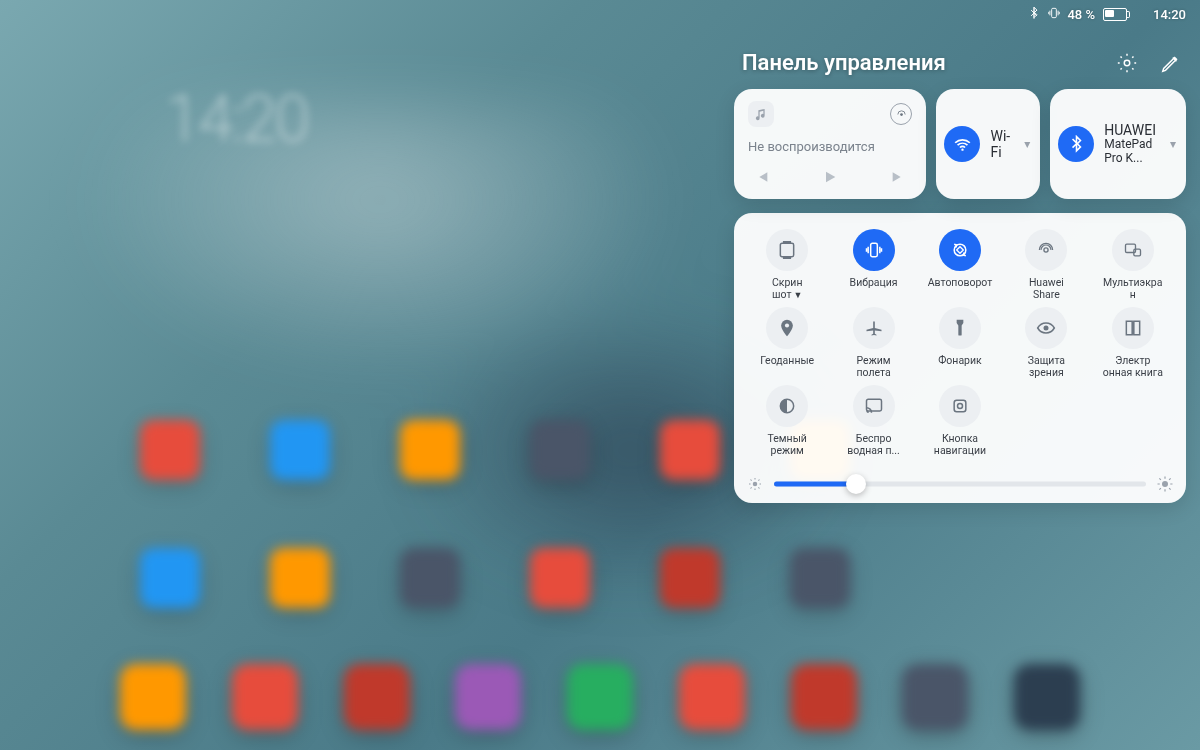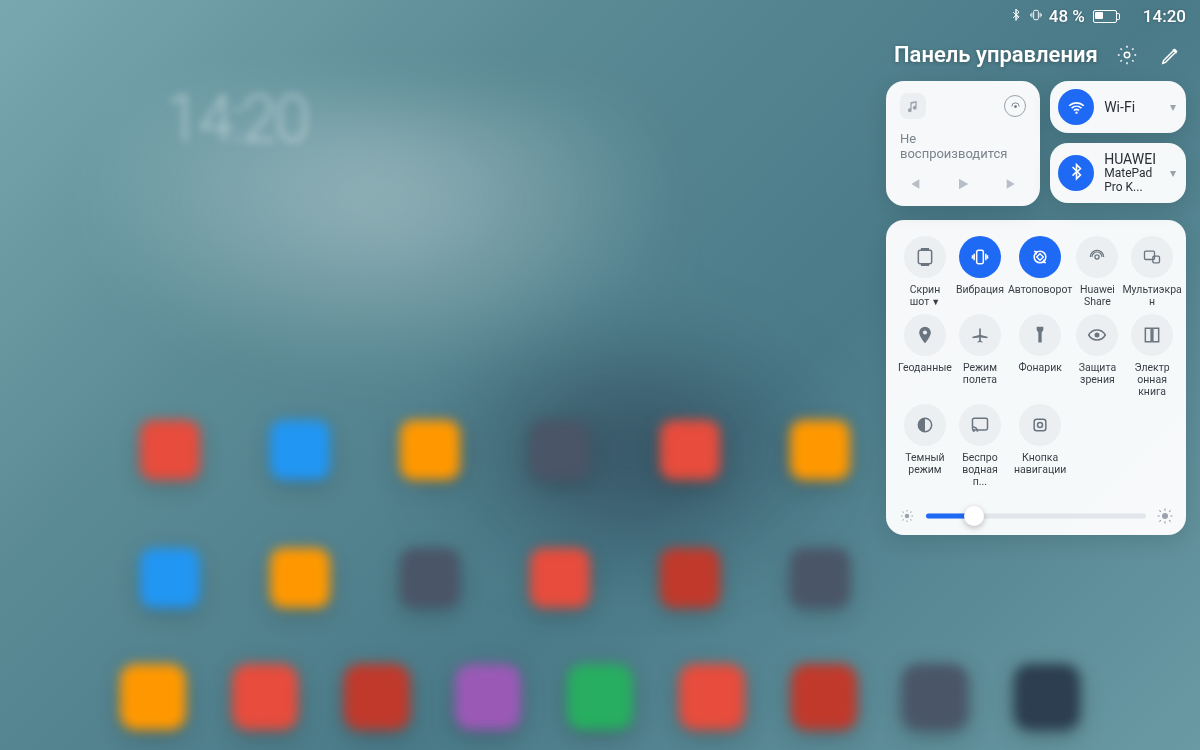--- a/index.html
+++ b/index.html
@@ -3,55 +3,55 @@
 <meta charset="utf-8">
 <style>
   html,body{margin:0;padding:0;width:1200px;height:750px;overflow:hidden;font-family:-apple-system,BlinkMacSystemFont,"Segoe UI",Roboto,sans-serif;}
   body{position:relative;background:linear-gradient(135deg,#7aa8b0 0%,#5a8a94 30%,#4a7a88 60%,#6a9aa4 100%);}
   
   .ribbon{position:absolute;top:100px;left:80px;width:900px;height:500px;pointer-events:none;
     background:radial-gradient(ellipse 500px 300px at 300px 100px,rgba(255,255,255,0.35),transparent 60%),
                radial-gradient(ellipse 400px 260px at 550px 350px,rgba(30,40,60,0.5),transparent 55%);
     filter:blur(30px);}
   
-  .status{position:absolute;top:6px;right:14px;display:flex;align-items:center;gap:6px;color:#fff;font-size:17px;font-weight:500;text-shadow:0 0 3px rgba(0,0,0,.3);}
+  .status{position:absolute;top:6px;right:14px;display:flex;align-items:center;gap:6px;color:#fff;font-size:13px;font-weight:500;text-shadow:0 0 3px rgba(0,0,0,.3);}
   .status svg{width:14px;height:14px;fill:#fff;}
   .battery-shell{display:inline-block;width:22px;height:11px;border:1.4px solid #fff;border-radius:2px;position:relative;margin-left:2px;}
   .battery-shell::after{content:"";position:absolute;right:-4px;top:2px;width:2.2px;height:5px;border:1.4px solid #fff;border-left:none;border-radius:0 2px 2px 0;}
   .battery-fill{position:absolute;left:1px;top:1px;height:7px;background:#fff;border-radius:1px;}
   
   .clock{position:absolute;top:82px;left:165px;color:rgba(255,255,255,0.6);font-size:64px;font-weight:200;filter:blur(4px);letter-spacing:-2px;}
   
   .icons-row{position:absolute;display:flex;gap:70px;}
   .icons-row .app{width:60px;height:60px;border-radius:14px;filter:blur(6px);box-shadow:0 6px 20px rgba(0,0,0,.2);}
   .dock{position:absolute;bottom:20px;left:120px;right:120px;display:flex;justify-content:space-between;}
   .dock .app{width:66px;height:66px;border-radius:16px;filter:blur(6px);box-shadow:0 6px 20px rgba(0,0,0,.25);}
   
-  .panel-wrap{position:absolute;top:36px;right:14px;width:300px;}
+  .panel-wrap{position:absolute;top:44px;right:14px;width:452px;}
   .panel-header{display:flex;align-items:center;justify-content:space-between;padding:6px 4px 14px 8px;}
   .panel-title{color:#fff;font-size:22px;font-weight:600;text-shadow:0 1px 4px rgba(0,0,0,.3);}
   .panel-header-icons{display:flex;gap:22px;align-items:center;}
   .hicon{width:22px;height:22px;color:#fff;cursor:pointer;}
   .hicon svg{width:100%;height:100%;fill:none;stroke:#fff;stroke-width:1.6;}
   .row-cards{display:flex;gap:10px;}
   .card{background:rgba(255,255,255,0.95);border-radius:18px;box-shadow:0 6px 20px rgba(0,0,0,.12);}
   
   .media-card{width:178px;padding:12px 14px 10px;}
   .media-top{display:flex;align-items:center;justify-content:space-between;}
   .media-top .mico{width:26px;height:26px;border-radius:8px;background:#eceff2;display:flex;align-items:center;justify-content:center;color:#9aa2ac;}
   .cast-ico{width:20px;height:20px;border-radius:50%;border:1.5px solid #9aa2ac;display:flex;align-items:center;justify-content:center;color:#6b7580;}
   .cast-ico svg{width:11px;height:11px;fill:#6b7580;}
   .media-status{color:#7b838d;font-size:13px;margin:12px 0 14px;}
   .media-ctrls{display:flex;align-items:center;justify-content:space-between;padding:0 6px;}
   .mc-btn{color:#b8bfc7;font-size:18px;cursor:pointer;}
   .mc-play{color:#1a1d21;}
   .mc-play svg{width:20px;height:20px;fill:#1a1d21;}
   .mc-btn svg{width:16px;height:16px;fill:#b8bfc7;}
   
-  .toggle-stack{flex:1;display:flex;flex-direction:column;gap:10px;}
+  .toggle-stack{flex:1;display:flex;flex-direction:row;gap:10px;}
   .toggle-pill{display:flex;align-items:center;padding:8px 10px 8px 8px;gap:10px;position:relative;}
   .toggle-pill .circ{width:36px;height:36px;border-radius:50%;background:#1f6af5;display:flex;align-items:center;justify-content:center;}
   .toggle-pill .circ svg{width:19px;height:19px;fill:#fff;}
   .toggle-pill .lbl{flex:1;font-size:14px;color:#2a2e35;overflow:hidden;line-height:1.15;}
   .toggle-pill .lbl .sub{color:#2a2e35;font-size:12px;}
   .toggle-pill .chev{color:#9aa2ac;font-size:12px;padding-left:4px;}
   
   .tiles-card{margin-top:14px;padding:16px 12px 8px;}
   .tiles-grid{display:grid;grid-template-columns:repeat(5,1fr);gap:6px 4px;}
   .tile{display:flex;flex-direction:column;align-items:center;gap:6px;cursor:pointer;}

